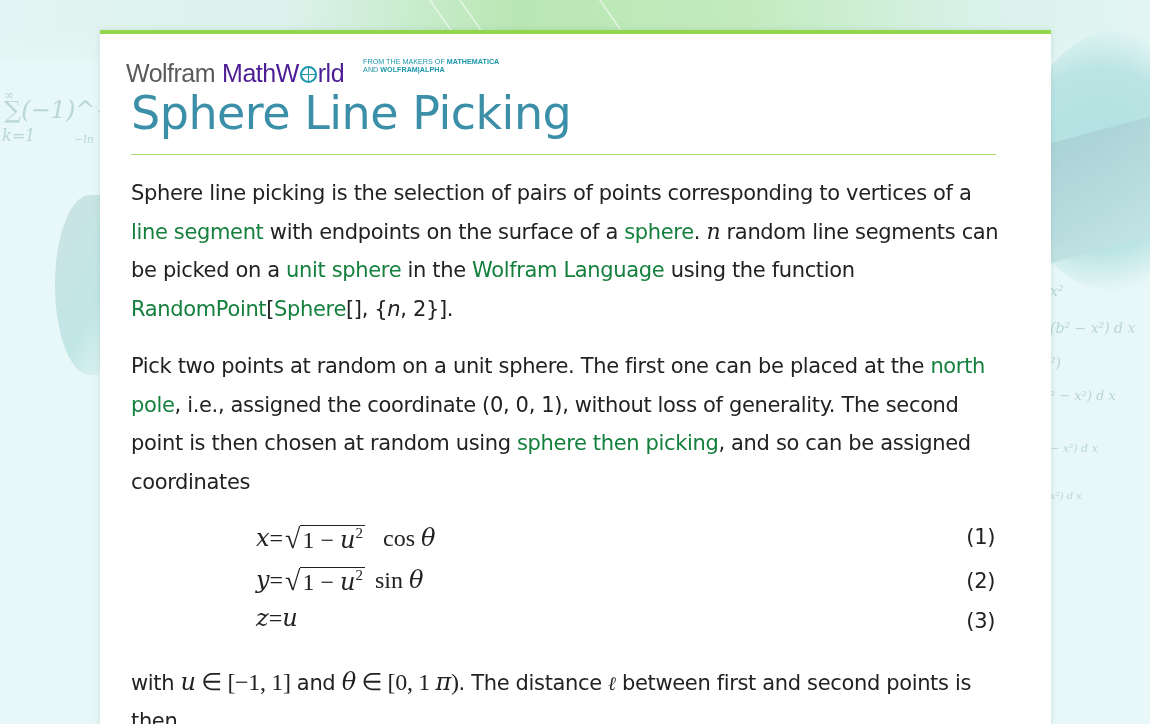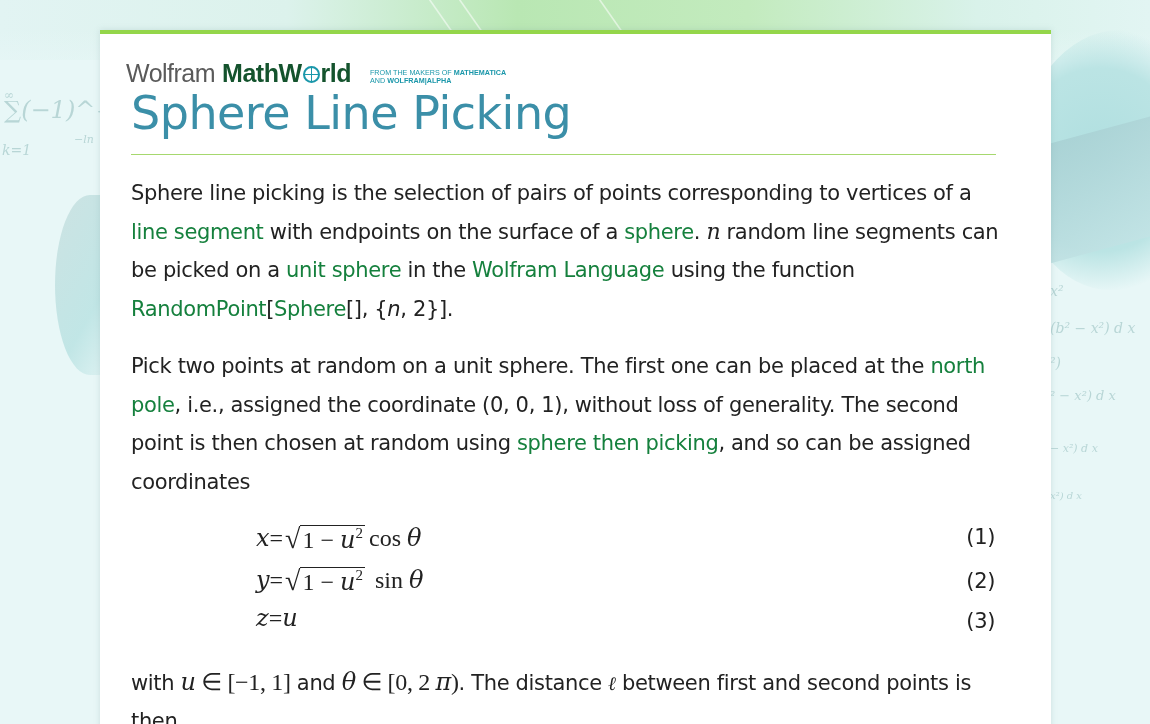--- a/index.html
+++ b/index.html
@@ -48,30 +48,30 @@
   }
   
   .card {
     position: absolute; left: 100px; top: 30px; width: 951px; height: 720px;
     background: #ffffff;
     border-top: 4px solid #94d64a;
     box-shadow: 0 0 6px rgba(120,160,160,0.25);
   }
   .brand {
     position: absolute; left: 26px; top: 24px; height: 30px;
-    display: flex; align-items: flex-end;
+    display: flex; 
   }
   .brand-wolfram {
     font-family: "Liberation Sans", sans-serif;
     font-size: 25px; color: #5a5a5a; letter-spacing: -0.5px; line-height: 30px;
   }
   .brand-mathworld {
     font-family: "Liberation Sans", sans-serif;
-    font-size: 25px; color: #14532d; letter-spacing: -0.5px; line-height: 30px;
-    margin-left: 7px; display: flex; align-items: center; font-weight: bold;
+    font-size: 25px; color: #4c1d95; letter-spacing: -0.5px; line-height: 30px;
+    margin-left: 7px; display: flex; align-items: center;
   }
   .globe {
     display: inline-block; width: 17px; height: 17px; border-radius: 50%;
     border: 2px solid #1a97aa; position: relative; margin: 0 1px; top: 1px;
     background:
       linear-gradient(90deg, transparent 45%, #1a97aa 45%, #1a97aa 55%, transparent 55%),
       linear-gradient(0deg, transparent 45%, #1a97aa 45%, #1a97aa 55%, transparent 55%);
   }
   .brand-tag {
     margin-left: 19px; margin-bottom: 3px;
@@ -121,21 +121,21 @@
 <div class="bg-streak" style="left:440px"></div>
 <div class="bg-streak" style="left:470px"></div>
 <div class="bg-streak" style="left:610px"></div>
 <div class="bg-top-fade"></div>
 <div class="bg-shape-left"></div>
 <div class="bg-shape-right"></div>
 <div class="bg-shape-right2"></div>
 
 <div class="bg-formula" style="left:4px;top:88px;font-size:12px">∞</div>
 <div class="bg-formula" style="left:4px;top:96px;font-size:24px">∑(−1)^{k−1}</div>
-<div class="bg-formula" style="left:2px;top:142px;font-size:14px">k=1</div>
+<div class="bg-formula" style="left:2px;top:126px;font-size:16px">k=1</div>
 <div class="bg-formula" style="left:74px;top:133px;font-size:11px">−ln</div>
 
 <div class="bg-formula" style="left:1050px;top:283px;font-size:14px">x²</div>
 <div class="bg-formula" style="left:1050px;top:320px;font-size:14px">(b² − x²)  d x</div>
 <div class="bg-formula" style="left:1050px;top:355px;font-size:14px">²)</div>
 <div class="bg-formula" style="left:1050px;top:388px;font-size:13px">² − x²)  d x</div>
 <div class="bg-formula" style="left:1050px;top:442px;font-size:11px">− x²)  d x</div>
 <div class="bg-formula" style="left:1050px;top:490px;font-size:10px">x²)  d x</div>
 
 <div class="card">
@@ -163,21 +163,21 @@
     <p><span>Pick two points at random on a unit sphere. The first one can be placed at the </span><a class="lnk">north pole</a><span>, i.e., assigned the coordinate (0, 0, 1), without loss of generality. The second point is then chosen at random using </span><a class="lnk">sphere then picking</a><span>, and so can be assigned coordinates</span></p>
 
     <div class="eq-block">
       <div class="eq-row" style="top:4px;width:740px">
         <span class="mi">x</span>
         <span> = </span>
         <span class="sqrt">
             <span class="sqrt-sign">√</span>
             <span class="sqrt-body"><span>1 − </span><span class="mi">u</span><sup>2</sup></span>
           </span>
-        <span style="margin-left:4px">cos</span>
+        <span style="margin-left:18px">cos</span>
         <span class="mi" style="margin-left:6px">θ</span>
       </div>
       <div class="eq-num" style="top:-2px">(1)</div>
 
       <div class="eq-row" style="top:46px">
         <span class="mi">y</span>
         <span> = </span>
         <span class="sqrt">
             <span class="sqrt-sign">√</span>
             <span class="sqrt-body"><span>1 − </span><span class="mi">u</span><sup>2</sup></span>
@@ -188,16 +188,16 @@
       <div class="eq-num" style="top:42px">(2)</div>
 
       <div class="eq-row" style="top:84px">
         <span class="mi">z</span>
         <span> = </span>
         <span class="mi">u</span>
       </div>
       <div class="eq-num" style="top:82px">(3)</div>
     </div>
 
-    <p><span>with </span><span class="math-inline"><span class="mi">u</span><span> ∈ [−1, 1]</span></span><span> and </span><span class="math-inline"><span class="mi">θ</span><span> ∈ [0, 2 </span><span class="mi">π</span><span>)</span></span><span>. The distance </span><span class="mi" style="font-size:19px">ℓ</span><span> between first and second points is then</span></p>
+    <p><span>with </span><span class="math-inline"><span class="mi">u</span><span> ∈ [−1, 1]</span></span><span> and </span><span class="math-inline"><span class="mi">θ</span><span> ∈ [0, 1 </span><span class="mi">π</span><span>)</span></span><span>. The distance </span><span class="mi" style="font-size:19px">ℓ</span><span> between first and second points is then</span></p>
 
   </div>
 </div>
 
 </body></html>

